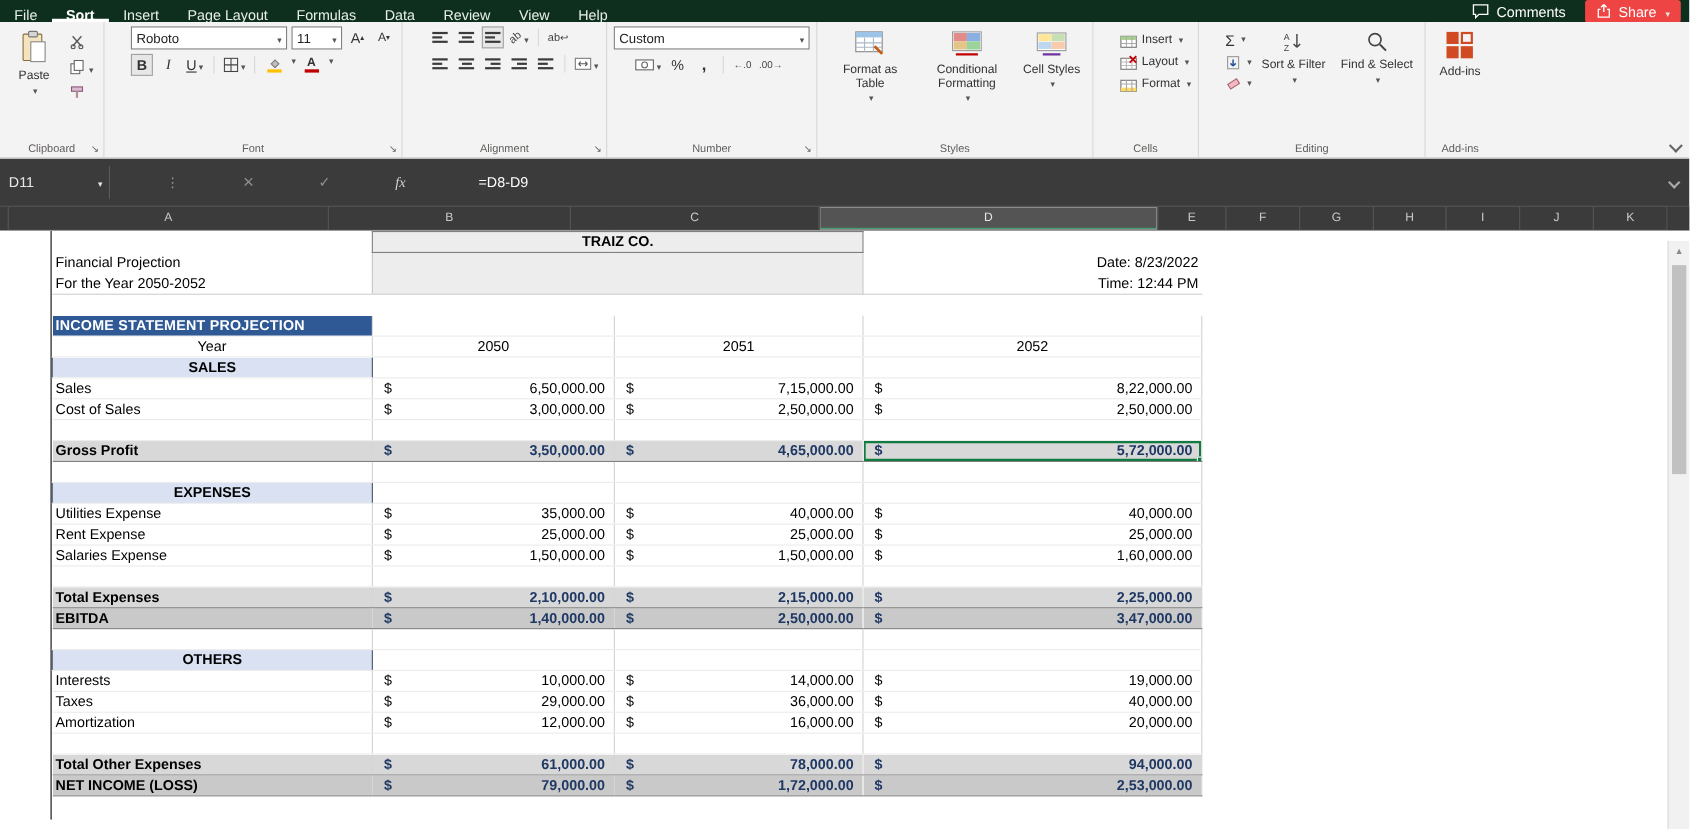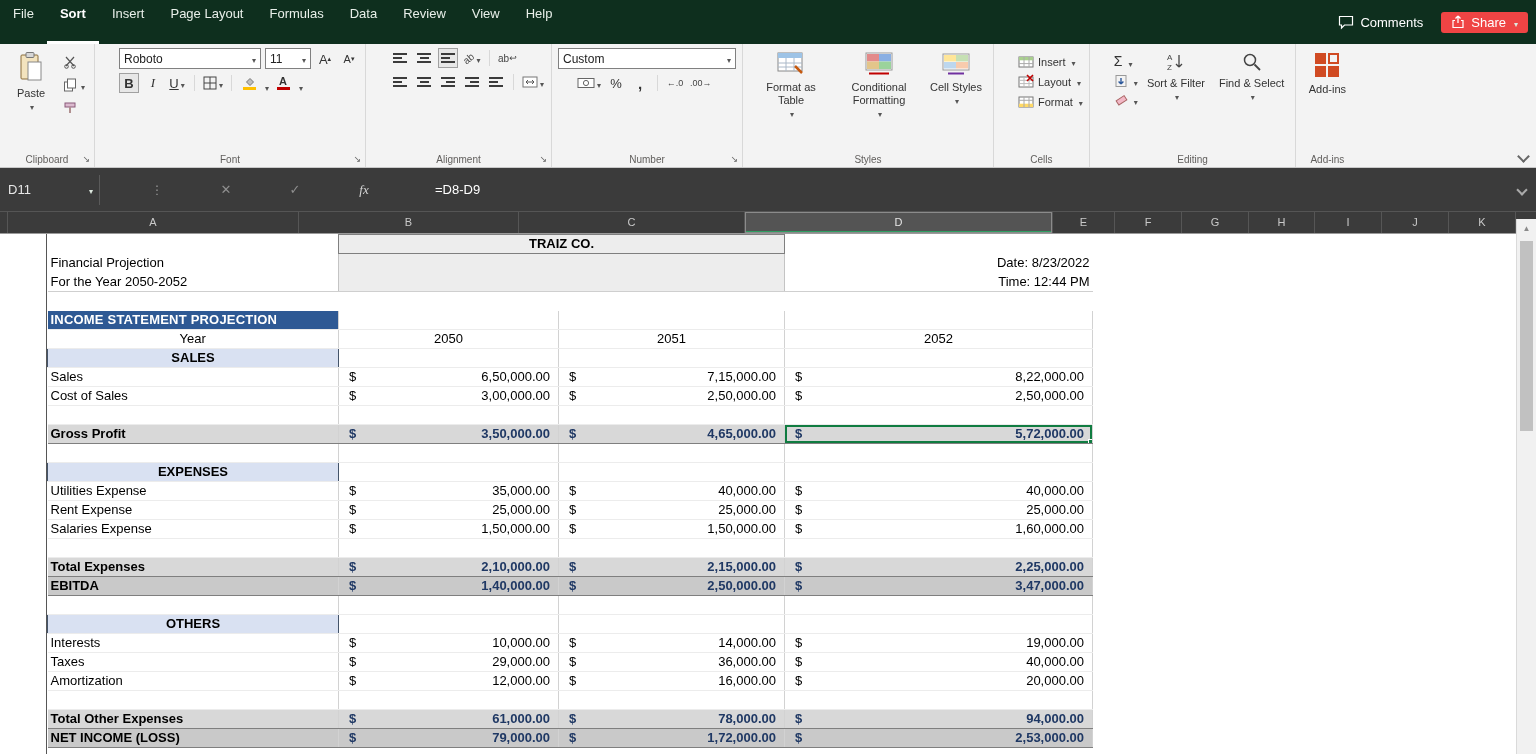--- a/index.html
+++ b/index.html
@@ -1,41 +1,41 @@
 <!DOCTYPE html>
 <html><head>
 <meta charset="utf-8">
 <style>
   * { box-sizing: border-box; margin: 0; padding: 0; }
   html,body { width:1536px; height:754px; overflow:hidden; }
   body { font-family:"Liberation Sans", sans-serif; background:#fff; }
   .app { position:relative; width:1536px; height:754px; overflow:hidden; background:#fff; }
 
   
-  .titlebar { height:44px; background:#0E2F1E; display:flex; align-items:stretch; color:#fff; font-size:13px; }
+  .titlebar { height:20px; background:#0E2F1E; display:flex; align-items:stretch; color:#fff; font-size:13px; }
   .menu-tabs { display:flex; align-items:stretch; }
   .mtab { padding:0 13px; line-height:28px; cursor:pointer; color:#E8EFE9; }
   .mtab.active { font-weight:bold; box-shadow:inset 0 -3px 0 #fff; color:#fff; }
   .titlebar-right { margin-left:auto; display:flex; align-items:center; gap:10px; padding-right:8px; }
   .comments-btn { display:flex; align-items:center; gap:6px; color:#fff; cursor:pointer; padding:2px 8px; }
   .share-btn { display:flex; align-items:center; gap:6px; background:#ef4444; border-radius:3px; padding:3px 10px; cursor:pointer; }
   .dd::after { content:"▾"; font-size:8px; color:#555; display:inline-block; margin-left:2px; }
   .dd-light::after { content:"▾"; font-size:8px; color:#DDE8DF; display:inline-block; margin-left:2px; }
 
   
   .ribbon { position:relative; height:124px; background:#F3F3F3; border-bottom:1px solid #C8C8C8; display:flex; align-items:stretch; font-size:11px; color:#333; }
   .grp { position:relative; display:flex; align-items:flex-start; gap:4px; padding:4px 6px 18px 6px; border-right:1px solid #D8D8D8; }
   .grp-label { position:absolute; bottom:2px; left:0; right:0; text-align:center; font-size:10px; color:#605E5C; }
   .dlg { position:absolute; bottom:3px; right:4px; font-size:9px; color:#666; cursor:pointer; line-height:1; }
   .bigbtn { display:flex; flex-direction:column; align-items:center; padding:3px 5px; min-width:50px; max-width:84px; cursor:pointer; text-align:center; }
   .bigbtn .lbl { margin-top:4px; line-height:13px; color:#333; }
   .minicol { display:flex; flex-direction:column; gap:3px; padding-top:4px; }
   .minibtn { display:flex; align-items:center; gap:2px; height:20px; padding:0 3px; cursor:pointer; background:none; border:none; }
   .vcol { display:flex; flex-direction:column; gap:4px; }
-  .hrow { display:flex; align-items:flex-end; gap:4px;padding-left:18px; }
+  .hrow { display:flex; align-items:flex-start; gap:4px;padding-left:18px; }
   .sel-box { background:#fff; border:1px solid #808080; height:21px; display:flex; align-items:center; justify-content:space-between; padding:0 4px; font-size:12px; color:#222; cursor:pointer; }
   .fmtbtn { min-width:20px; height:20px; display:flex; align-items:center; justify-content:center; font-size:13px; color:#333; cursor:pointer; border:1px solid transparent; }
   .fmtbtn.active { border:1px solid #A0A0A0; background:#E7E7E7; }
   .bold-g { font-weight:bold; }
   .italic-g { font-style:italic; font-family:"Liberation Serif", serif; }
   .under-g { text-decoration:underline; }
   .colorbtn { display:flex; flex-direction:column; align-items:center; justify-content:center; cursor:pointer; }
   .cbar { width:13px; height:3px; margin-top:1px; }
   .vsep { width:1px; align-self:stretch; background:#D8D8D8; margin:2px 3px; }
   .bars { width:14px; height:10px; display:inline-block; }

